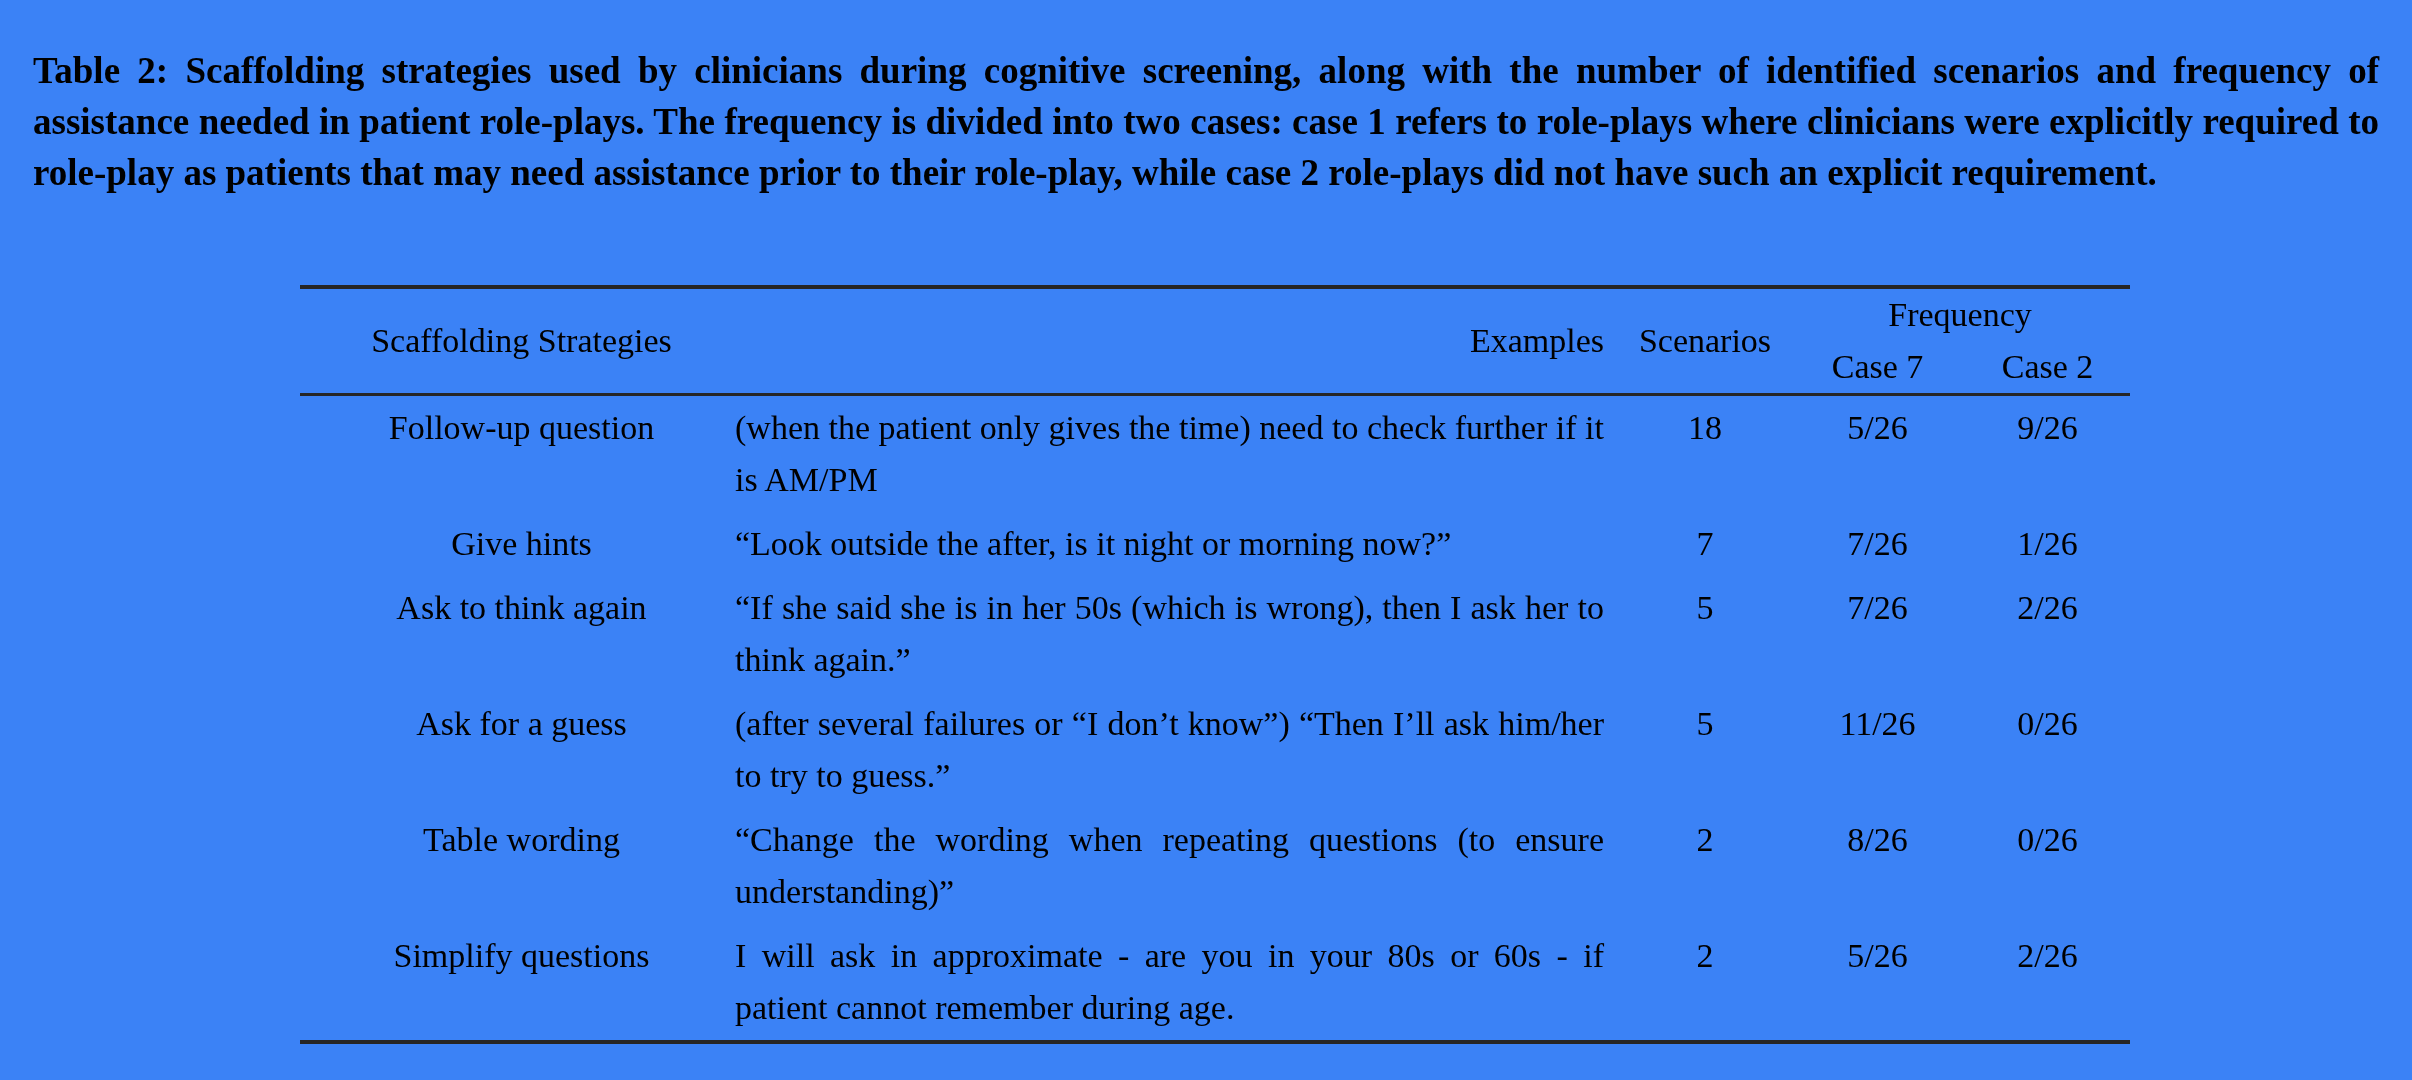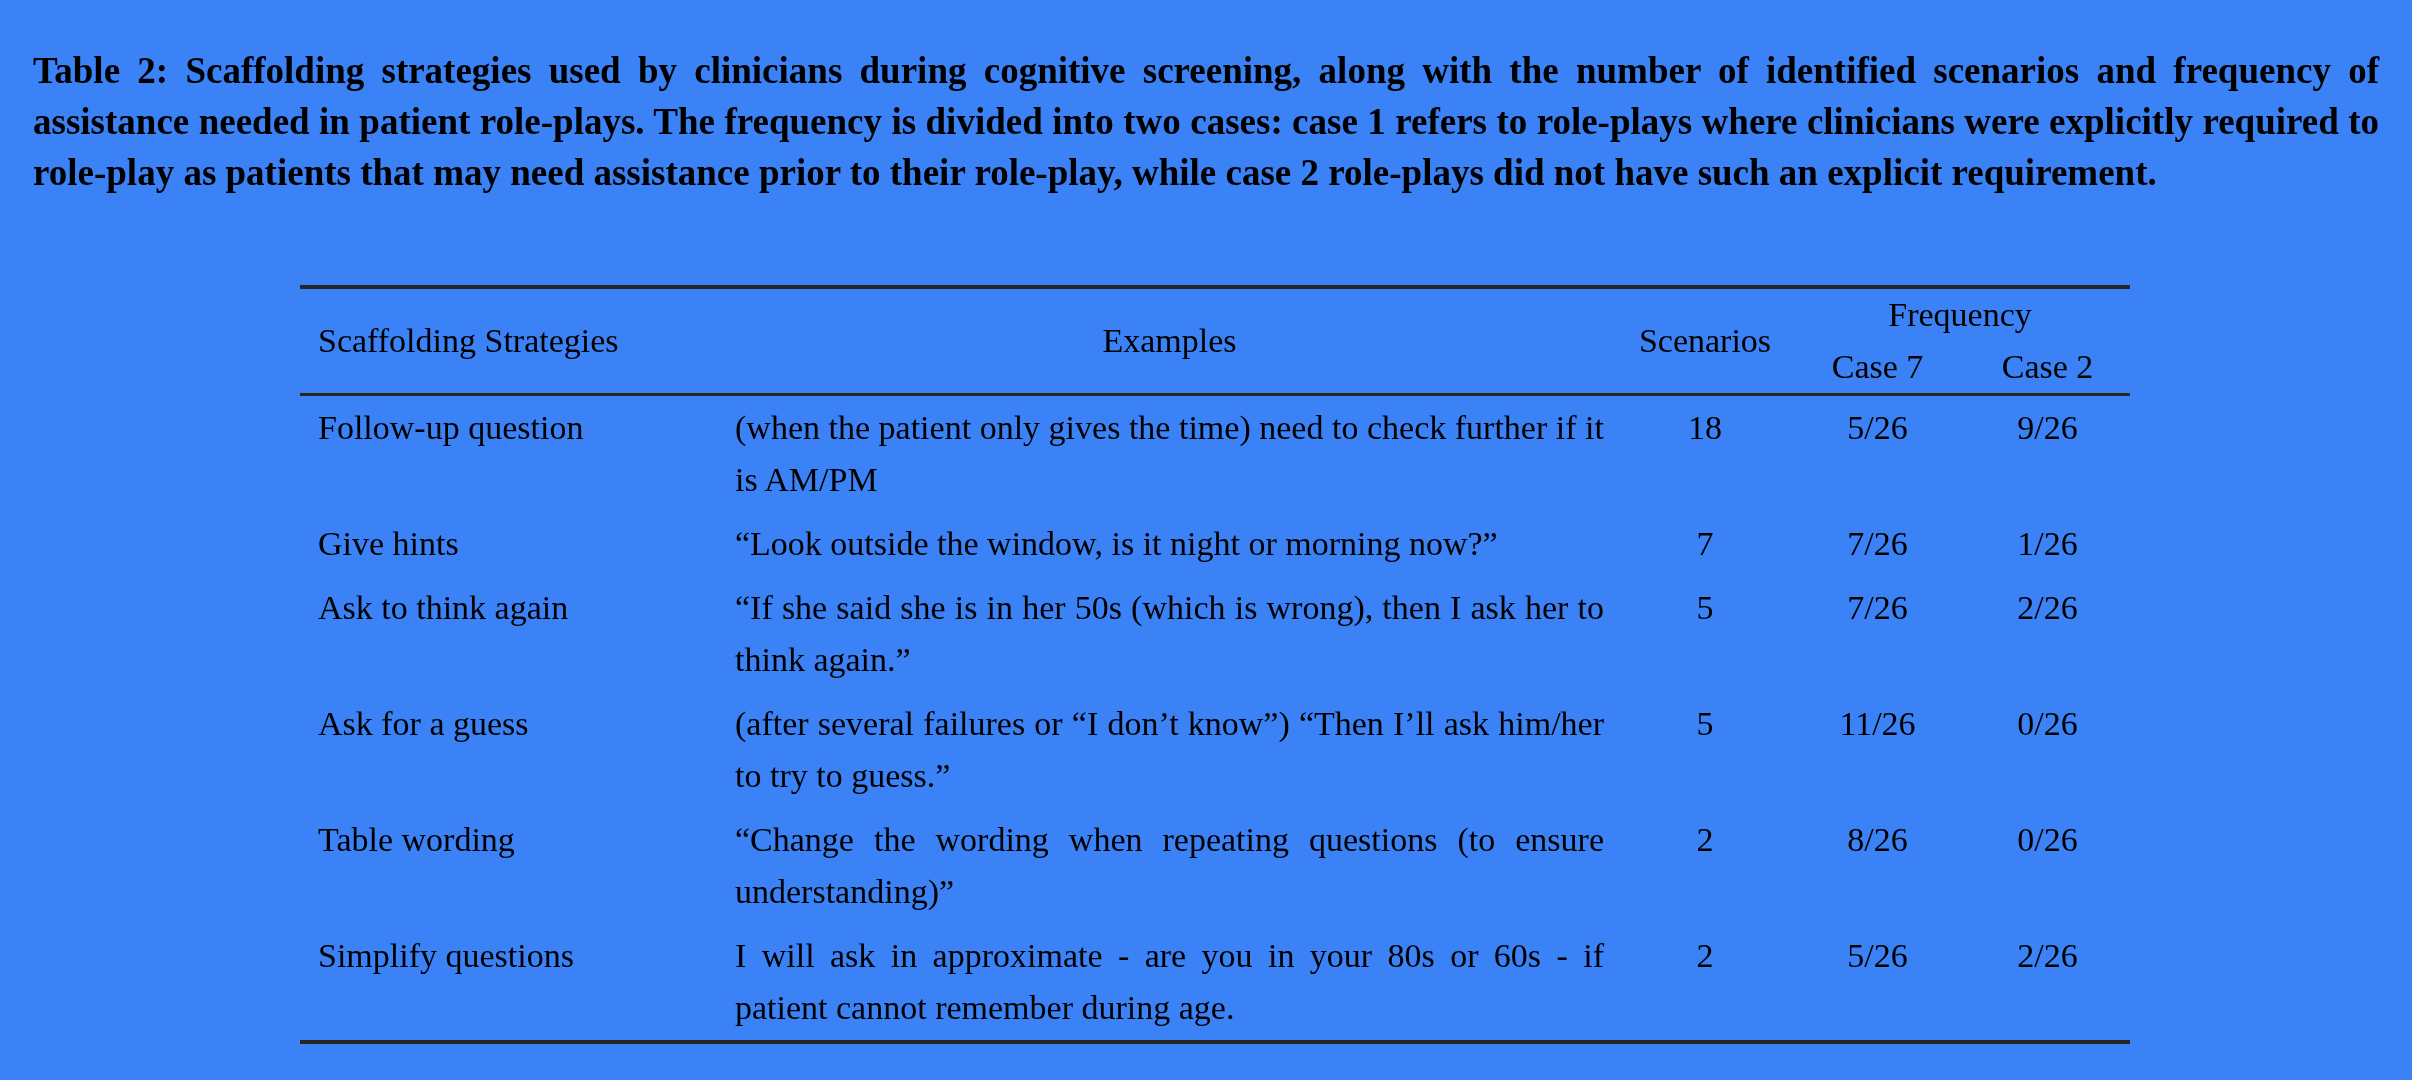--- a/index.html
+++ b/index.html
@@ -53,21 +53,21 @@
   }
   thead .hdr-bottom {
     border-bottom: 3px solid #262626;
   }
   td {
     vertical-align: top;
     padding-top: 6px;
     padding-bottom: 6px;
   }
   .col-strategy-cell {
-    text-align: left;
+    text-align: center;
     padding-left: 18px;
     padding-right: 10px;
   }
   .col-examples-cell {
     text-align: justify;
     padding-right: 16px;
   }
   .center {
     text-align: center;
   }
@@ -84,40 +84,40 @@
       <colgroup>
         <col style="width:435px">
         <col style="width:885px">
         <col style="width:170px">
         <col style="width:175px">
         <col style="width:165px">
       </colgroup>
       <thead>
         <tr>
           <th rowspan="2" class="col-strategy-cell hdr-bottom">Scaffolding Strategies</th>
-          <th rowspan="2" class="col-examples-cell hdr-bottom" style="text-align:center">Examples</th>
+          <th rowspan="2" class="col-examples-cell hdr-bottom" style="text-align:right">Examples</th>
           <th rowspan="2" class="center hdr-bottom">Scenarios</th>
           <th colspan="2" class="center">Frequency</th>
         </tr>
         <tr>
           <th class="center hdr-bottom">Case 7</th>
           <th class="center hdr-bottom">Case 2</th>
         </tr>
       </thead>
       <tbody>
         <tr>
           <td class="col-strategy-cell">Follow-up question</td>
           <td class="col-examples-cell">(when the patient only gives the time) need to check further if it is AM/PM</td>
           <td class="center">18</td>
           <td class="center">5/26</td>
           <td class="center">9/26</td>
         </tr>
         <tr>
           <td class="col-strategy-cell">Give hints</td>
-          <td class="col-examples-cell">“Look outside the window, is it night or morning now?”</td>
+          <td class="col-examples-cell">“Look outside the after, is it night or morning now?”</td>
           <td class="center">7</td>
           <td class="center">7/26</td>
           <td class="center">1/26</td>
         </tr>
         <tr>
           <td class="col-strategy-cell">Ask to think again</td>
           <td class="col-examples-cell">“If she said she is in her 50s (which is wrong), then I ask her to think again.”</td>
           <td class="center">5</td>
           <td class="center">7/26</td>
           <td class="center">2/26</td>

